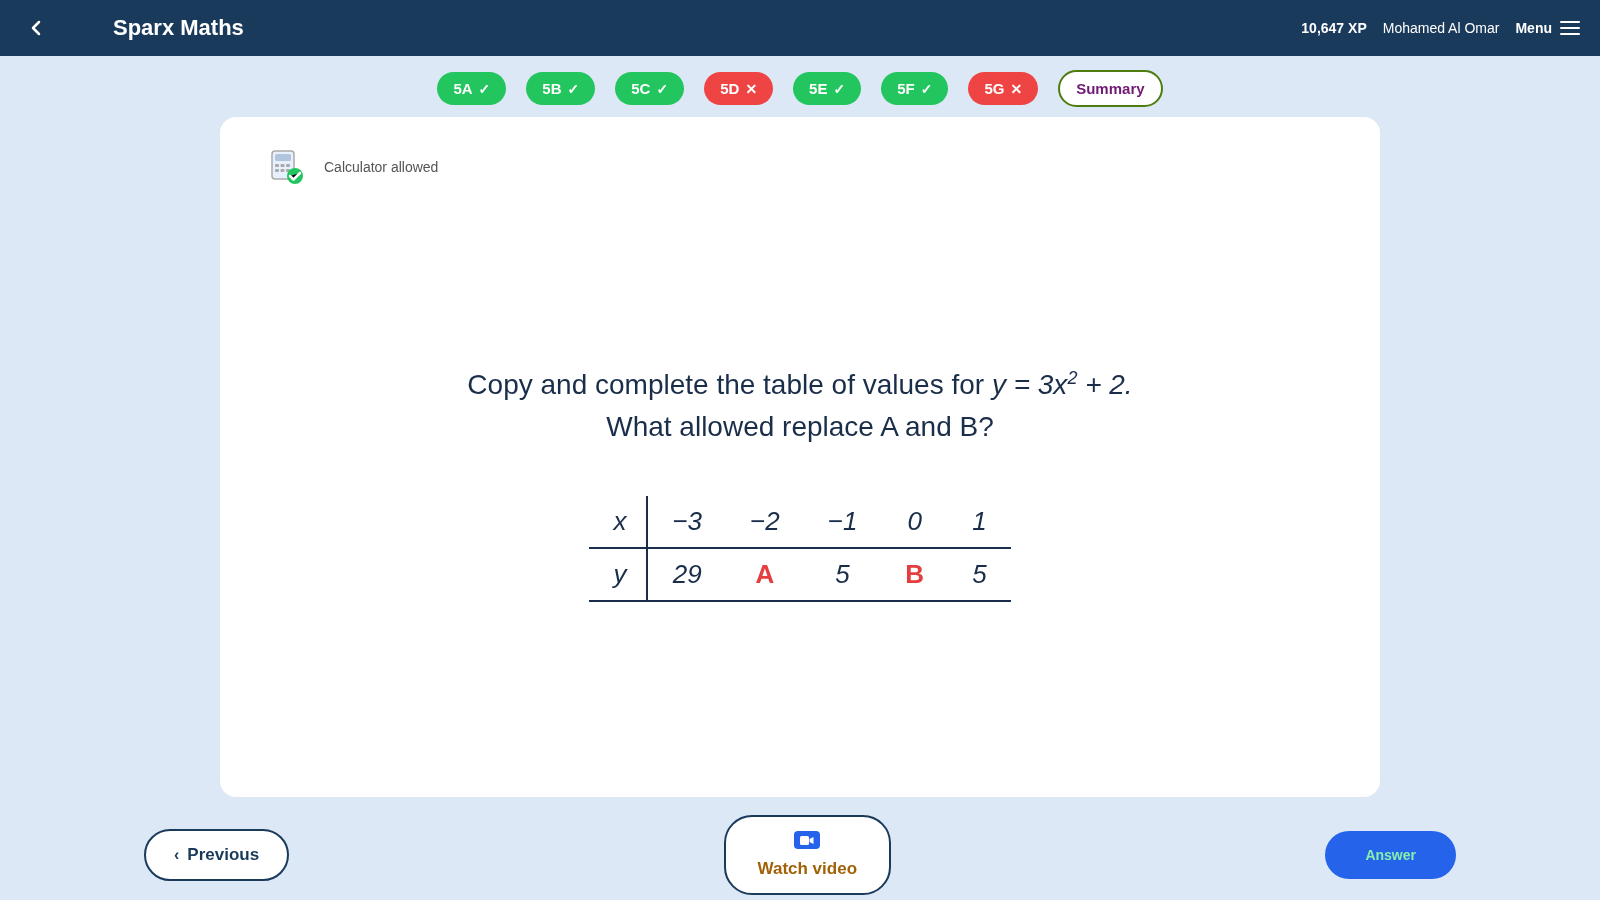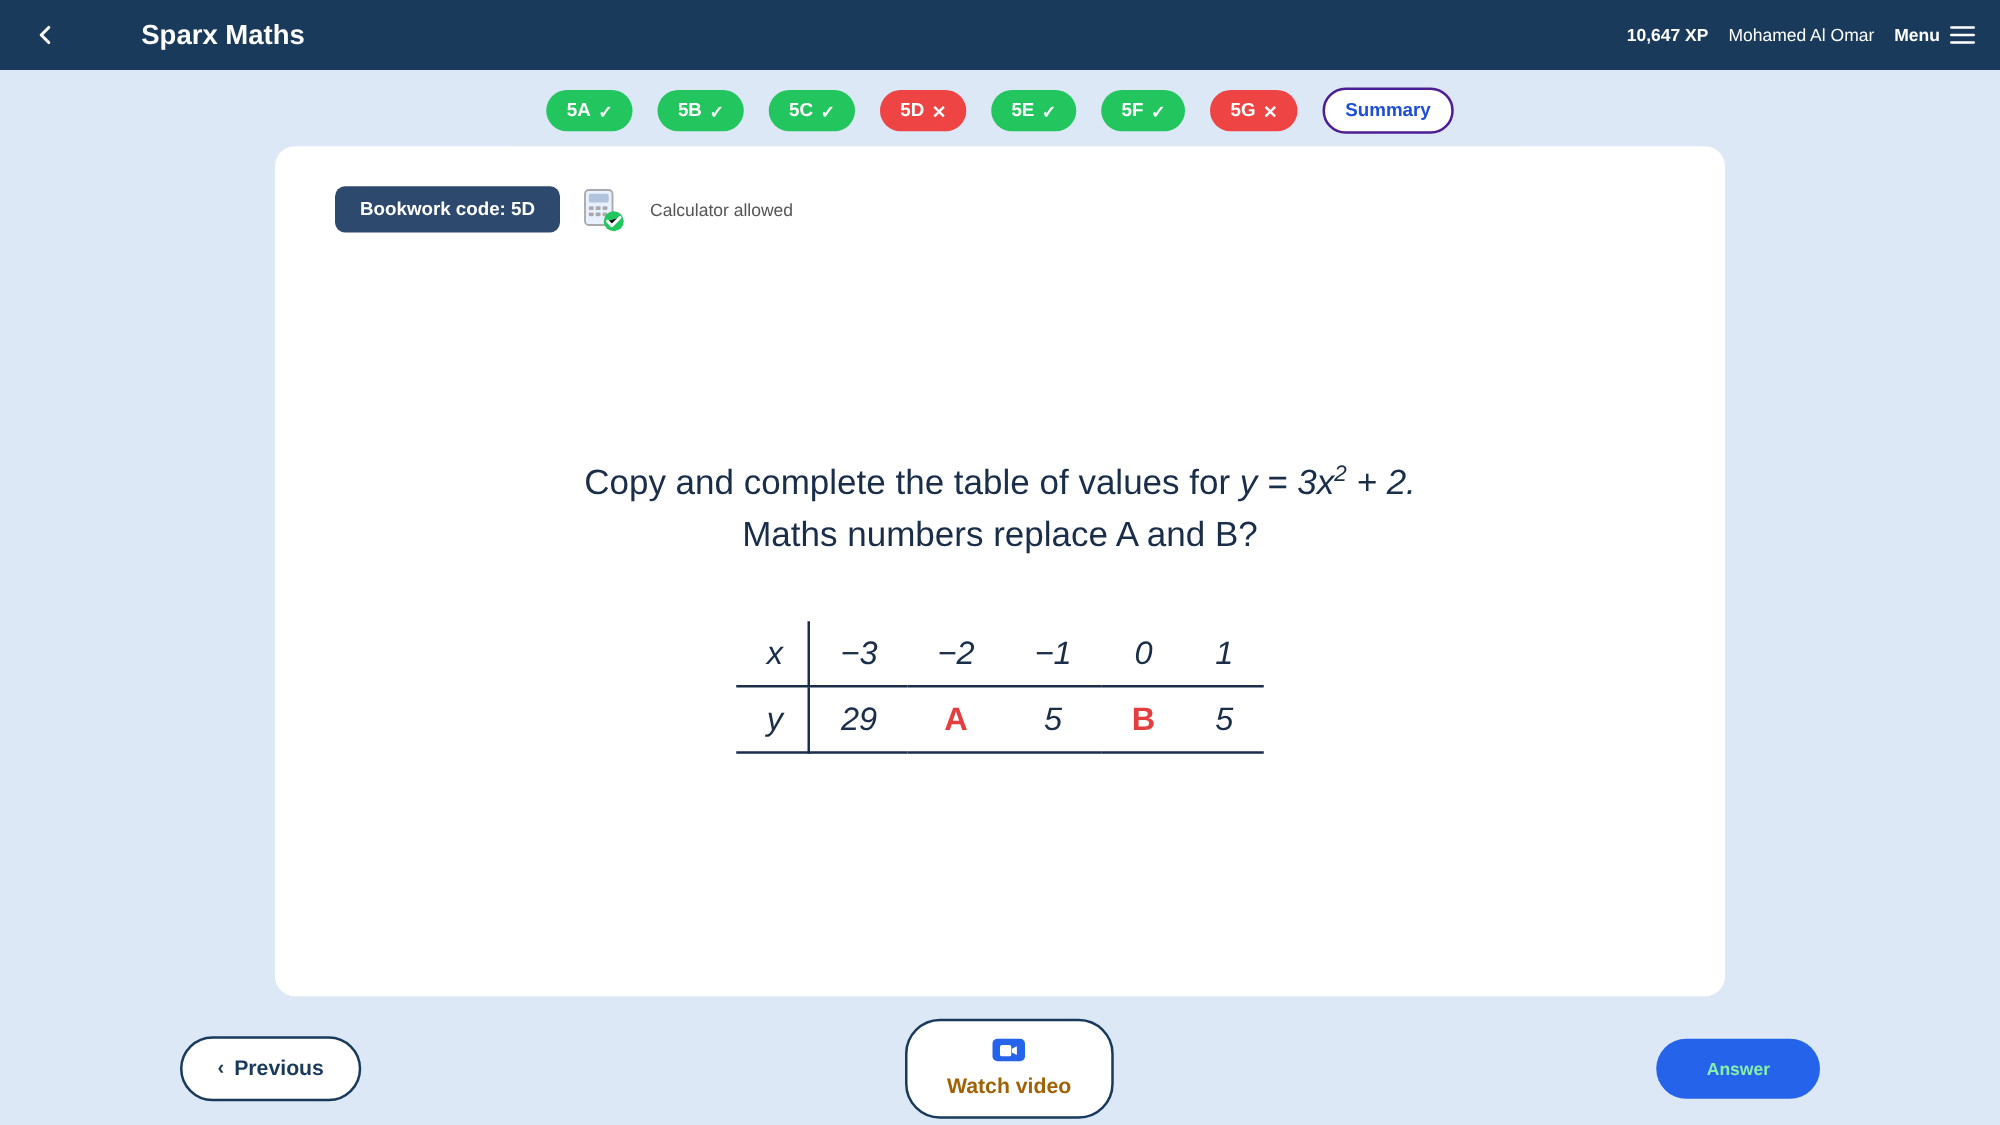--- a/index.html
+++ b/index.html
@@ -101,22 +101,22 @@
     .tab-green {
       background: #22c55e;
       color: white;
     }
     .tab-red {
       background: #ef4444;
       color: white;
     }
     .tab-summary {
       background: white;
-      color: #1d4ed8;
-      border: 2px solid #4c1d95;
+      color: #701a75;
+      border: 2px solid #4d7c0f;
       font-weight: 700;
     }
     .tab-check { font-size: 14px; }
     .tab-x { font-size: 14px; }
 
     
     .main-content {
       display: flex;
       justify-content: center;
       padding: 0 144px;
@@ -329,21 +329,20 @@
   </button>
   <button class="tab tab-summary">
     <span>Summary</span>
   </button>
 </div>
 
 <div class="main-content">
   <div class="question-card">
 
     <div class="bookwork-row">
-      <div class="bookwork-code">Bookwork code: 5D</div>
       <div class="calculator-allowed">
         <svg class="calc-svg" viewBox="0 0 36 36">
           <rect x="4" y="2" width="22" height="28" rx="3" fill="#e8f0fe" stroke="#aaa" stroke-width="1.5"></rect>
           <rect x="7" y="5" width="16" height="7" rx="1.5" fill="#b0c4de"></rect>
           <rect x="7" y="15" width="4" height="3" rx="1" fill="#aaa"></rect>
           <rect x="12.5" y="15" width="4" height="3" rx="1" fill="#aaa"></rect>
           <rect x="18" y="15" width="4" height="3" rx="1" fill="#aaa"></rect>
           <rect x="7" y="20" width="4" height="3" rx="1" fill="#aaa"></rect>
           <rect x="12.5" y="20" width="4" height="3" rx="1" fill="#aaa"></rect>
           <rect x="18" y="20" width="4" height="3" rx="1" fill="#aaa"></rect>
@@ -355,21 +354,21 @@
       </div>
     </div>
 
     <div class="question-body">
       <div class="question-text">
         <div>
           Copy and complete the table of values for
           <span class="math-formula">y = 3x<sup class="math-sup">2</sup> + 2.</span>
         </div>
         <div>
-          Maths numbers replace A and B?
+          What allowed replace A and B?
         </div>
       </div>
 
       <table class="values-table">
         <tbody>
             <tr>
           <td class="col-var"><em>x</em></td>
           <td>−3</td>
           <td>−2</td>
           <td>−1</td>

